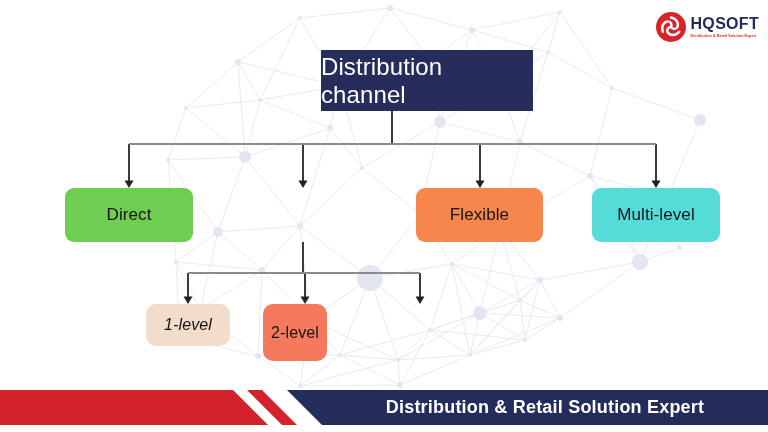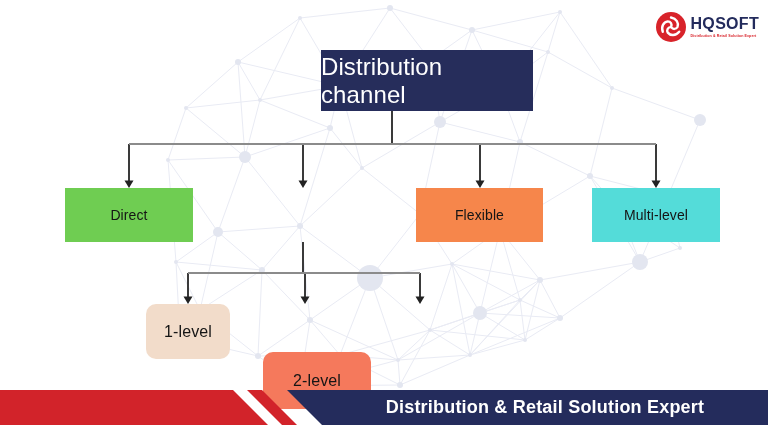--- a/index.html
+++ b/index.html
@@ -4,30 +4,30 @@
 <style>
   html,body{margin:0;padding:0;background:#fff;}
   .stage{
     position:relative;width:768px;height:432px;overflow:hidden;background:#fff;
     font-family:"Liberation Sans",sans-serif;
   }
   svg.layer{position:absolute;left:0;top:0;}
   
   .node{
     position:absolute;display:flex;align-items:center;justify-content:center;
-    color:#151515;border-radius:0;font-size:14px;letter-spacing:.1px;
+    color:#151515;border-radius:9px;font-size:17px;letter-spacing:.1px;
   }
   .n-root{left:284px;top:50px;width:212px;height:61px;border-radius:0;
           font-size:24px;color:#fff;font-weight:400;margin-left:37px;}
   .n-direct{left:65px;top:188px;width:128px;height:54px;}
   .n-indirect{left:240px;top:188px;width:126px;height:54px;}
   .n-flexible{left:416px;top:188px;width:127px;height:54px;}
   .n-multi{left:592px;top:188px;width:128px;height:54px;}
-  .n-l1{left:146px;top:304px;width:84px;height:55px;border-radius:10px;font-size:16px;}
-  .n-l2{left:263px;top:304px;width:108px;height:57px;border-radius:10px;font-size:16px;margin-top:48px;}
+  .n-l1{left:146px;top:304px;width:84px;height:42px;border-radius:10px;font-size:16px;font-style:italic;}
+  .n-l2{left:263px;top:304px;width:64px;height:57px;border-radius:10px;font-size:16px;}
   .n-l3{left:378px;top:304px;width:85px;height:57px;border-radius:10px;font-size:16px;}
   
   .logo{position:absolute;top:11px;right:9px;display:flex;align-items:flex-start;gap:4px;}
   .logo-icon{width:32px;height:32px;display:block;}
   .brand{font-size:16px;font-weight:700;line-height:1.05;letter-spacing:.3px;color:#232B5C;margin-top:5px;}
   .brand .soft{color:#232B5C;}
   .logo-tagline{font-size:3.6px;font-weight:700;color:#D8232A;margin-top:1.5px;white-space:nowrap;letter-spacing:.1px;}
   
   .footer{position:absolute;left:0;top:390px;width:768px;height:35px;}
   .footer svg{position:absolute;left:0;top:0;}

